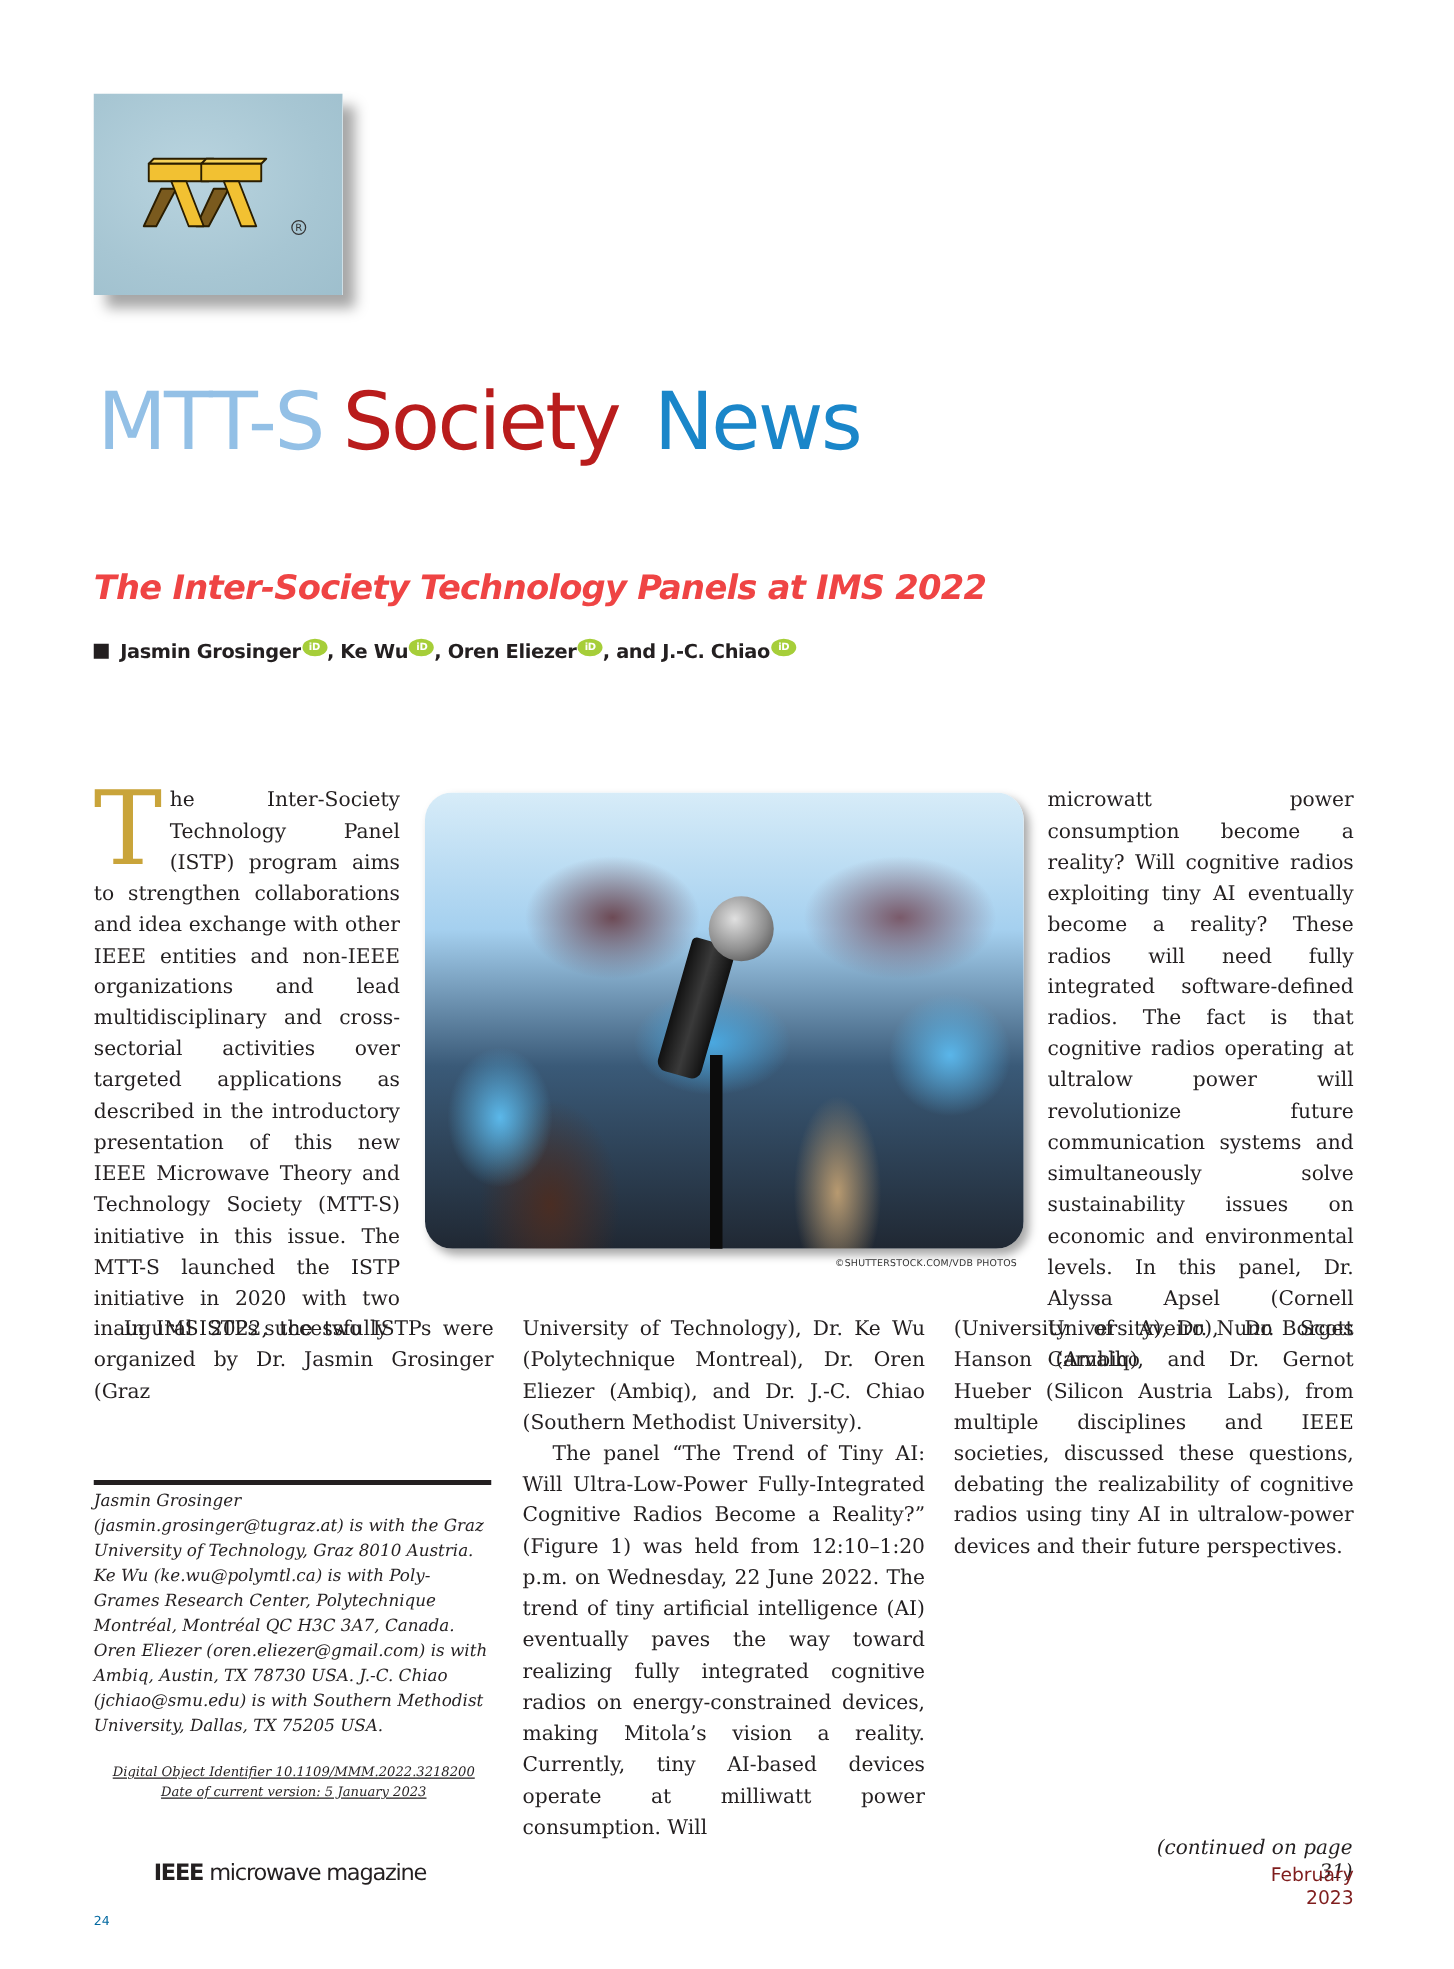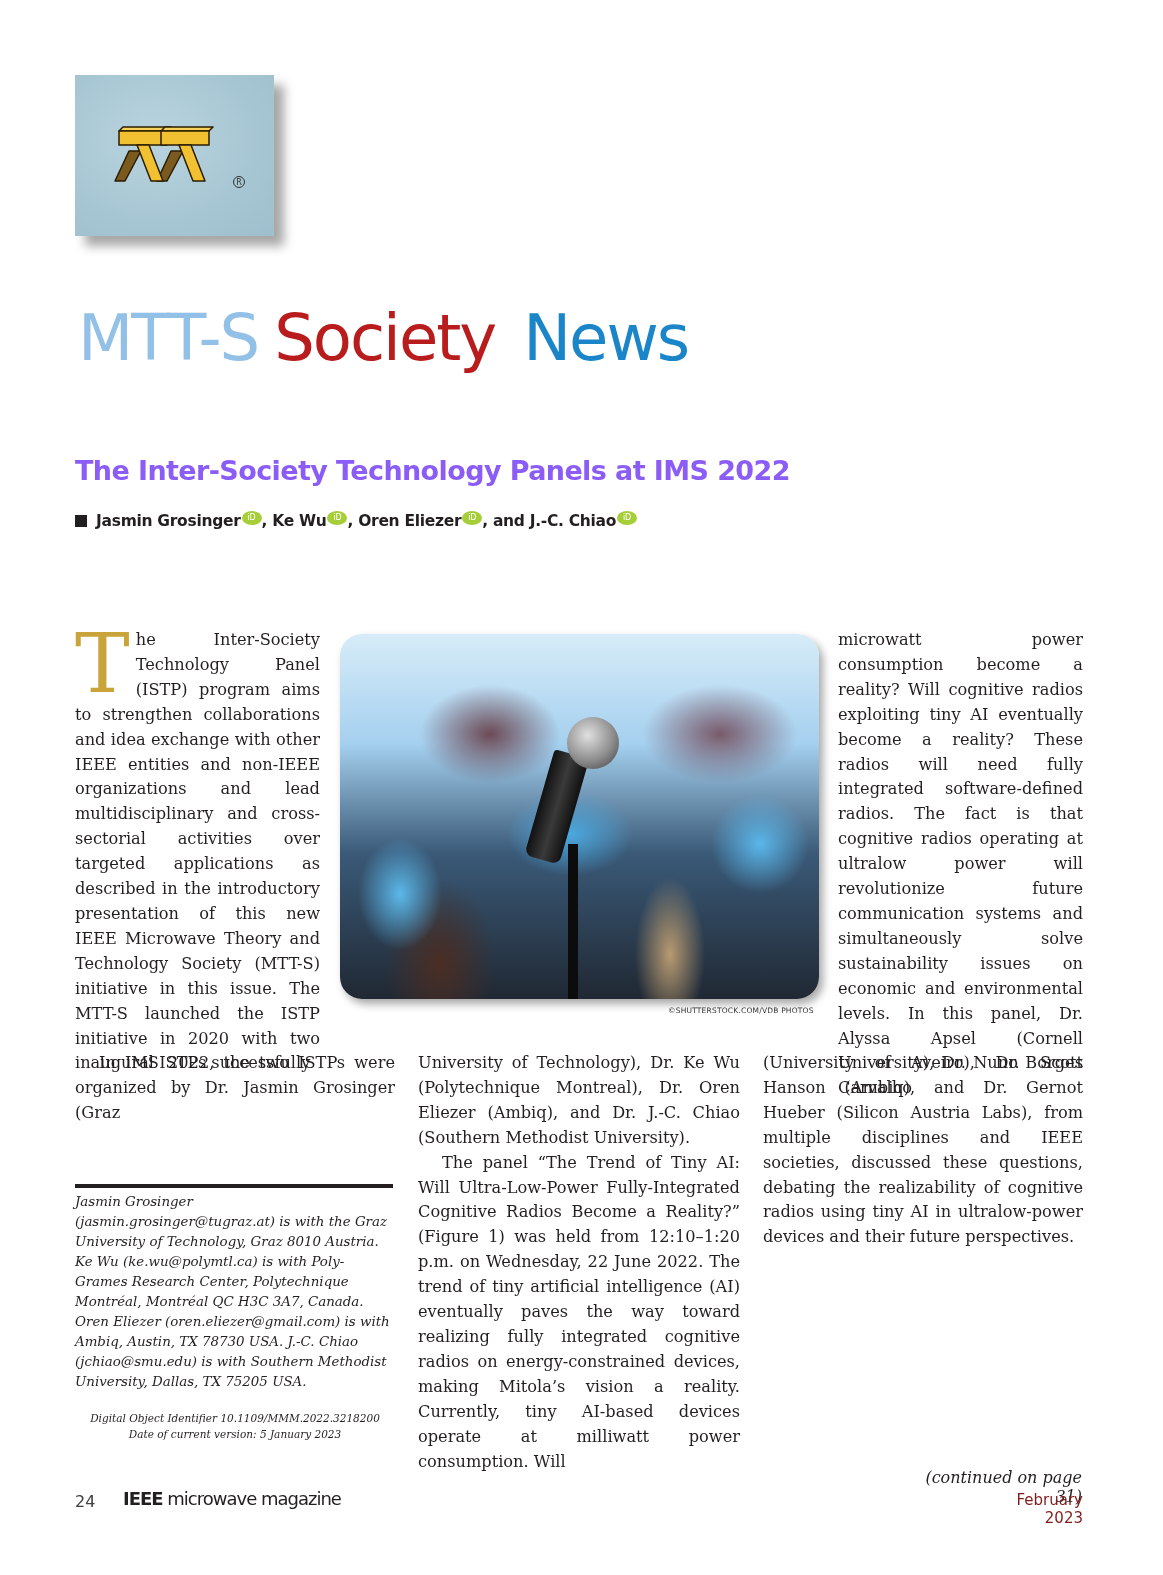--- a/index.html
+++ b/index.html
@@ -12,24 +12,24 @@
     box-shadow: 10px 10px 10px rgba(0,0,0,0.35);
   }
   .logo-box svg { position: absolute; left: 36px; top: 50px; }
   .logo-reg { position: absolute; left: 158px; top: 101px; font-family: "DejaVu Sans", sans-serif; font-size: 10px; color: #333; border: 1px solid #333; border-radius: 50%; width: 12px; height: 12px; line-height: 11px; text-align: center; font-size: 8px; }
 
   .masthead { position: absolute; left: 78px; top: 298px; font-family: "DejaVu Sans", sans-serif; font-size: 64px; letter-spacing: -2px; white-space: nowrap; line-height: 80px; }
   .masthead .light { color: #93c0e6; }
   .masthead .dark { color: #b91c1c; margin-left: 16px; margin-top: 40px; }
   .masthead .dark2 { color: #1a86c9; margin-left: 28px; }
 
-  .article-title { position: absolute; left: 75px; top: 455px; font-family: "DejaVu Sans", sans-serif; font-weight: bold; font-size: 27px; color: #8b5cf6; letter-spacing: -0.6px; white-space: nowrap; }
+  .article-title { position: absolute; left: 75px; top: 455px; font-family: "DejaVu Sans", sans-serif; font-weight: bold; font-style: italic; font-size: 27px; color: #ef4444; letter-spacing: -0.6px; white-space: nowrap; }
   .byline { position: absolute; left: 75px; top: 511px; font-family: "DejaVu Sans", sans-serif; font-weight: bold; font-size: 15.5px; white-space: nowrap; letter-spacing: -0.3px; }
   .byline .square { display: inline-block; width: 12px; height: 12px; background: #231f20; margin-right: 4px; vertical-align: -1px; }
-  .orcid { display: inline-block; width: 20px; height: 14px; border-radius: 50%; background: #a6ce39; color: #fff; font-size: 8px; line-height: 14px; text-align: center; vertical-align: 6px; margin-left: 1px; font-weight: normal; }
+  .orcid { display: inline-block; width: 20px; height: 14px; border-radius: 50%; background: #a6ce39; color: #fff; font-size: 8px; line-height: 14px; text-align: center; vertical-align: 6px; margin-left: 1px; font-weight: bold; }
 
   .col { position: absolute; font-size: 16.2px; line-height: 24.9px; text-align: justify; color: #231f20; }
   .col p { margin: 0; }
   .indent { text-indent: 24px; }
 
   .col1 { left: 75px; top: 628px; width: 245px; }
   .col1-wide { left: 75px; top: 1051px; width: 320px; }
   .dropcap { float: left; font-size: 82px; line-height: 66px; color: #c9a43a; margin: 3px 6px 0 0; font-family: "DejaVu Serif", serif; }
 
   .col2 { left: 418px; top: 1051px; width: 322px; }
@@ -48,25 +48,25 @@
       linear-gradient(to bottom, #d7ecf8 0%, #a5d0ef 30%, #3a5a78 60%, #202833 100%);
   }
   .mic-head { position: absolute; left: 227px; top: 83px; width: 52px; height: 52px; border-radius: 50%; background: radial-gradient(circle at 40% 35%, #e0e0e0 0%, #8e8e8e 55%, #3c3c3c 100%); }
   .mic-body { position: absolute; left: 214px; top: 120px; width: 36px; height: 110px; background: linear-gradient(to right, #111, #3a3a3a, #111); transform: rotate(16deg); transform-origin: top center; border-radius: 4px 4px 8px 8px; }
   .mic-stand { position: absolute; left: 228px; top: 210px; width: 10px; height: 160px; background: #0c0c0c; }
 
   .photo-credit { position: absolute; left: 640px; top: 1006px; font-family: "DejaVu Sans", sans-serif; font-size: 7.5px; color: #333; letter-spacing: 0.2px; margin-left: 28px; }
 
   .bio-rule { position: absolute; left: 75px; top: 1184px; width: 318px; height: 4px; background: #231f20; }
   .bio { position: absolute; left: 75px; top: 1192px; width: 320px; text-align: left; font-style: italic; font-size: 13.4px; line-height: 20px; color: #231f20; }
-  .doi { position: absolute; left: 75px; top: 1410px; width: 320px; text-align: center; font-style: italic; font-size: 10.5px; line-height: 16px; color: #231f20; }
+  .doi { position: absolute; left: 75px; top: 1410px; width: 320px; text-align: center; font-style: italic; font-size: 10.5px; line-height: 16px; color: #231f20; text-decoration: underline; }
 
   .continued { position: absolute; left: 900px; top: 1427px; width: 182px; text-align: right; font-style: italic; font-size: 16px; margin-top: 41px; }
 
-  .footer-page { position: absolute; left: 75px; top: 1492px; font-family: "DejaVu Sans", sans-serif; font-size: 16px; color: #404040; }
+  .footer-page { position: absolute; left: 75px; top: 1532px; font-family: "DejaVu Sans", sans-serif; font-size: 10px; color: #0369a1; }
   .footer-mag { position: absolute; left: 123px; top: 1488px; font-family: "DejaVu Sans", sans-serif; font-size: 18px; letter-spacing: -1px; color: #231f20; }
   .footer-mag b { font-weight: bold; }
   .footer-date { position: absolute; left: 978px; top: 1491px; width: 105px; text-align: right; font-family: "DejaVu Sans", sans-serif; font-size: 15px; color: #7f1d1d; }
 </style>
 </head>
 <body>
 
 <div class="logo-box">
   <svg width="115" height="60" viewBox="0 0 115 60">
     <g stroke="#2a1d00" stroke-width="1.5" stroke-linejoin="round">

